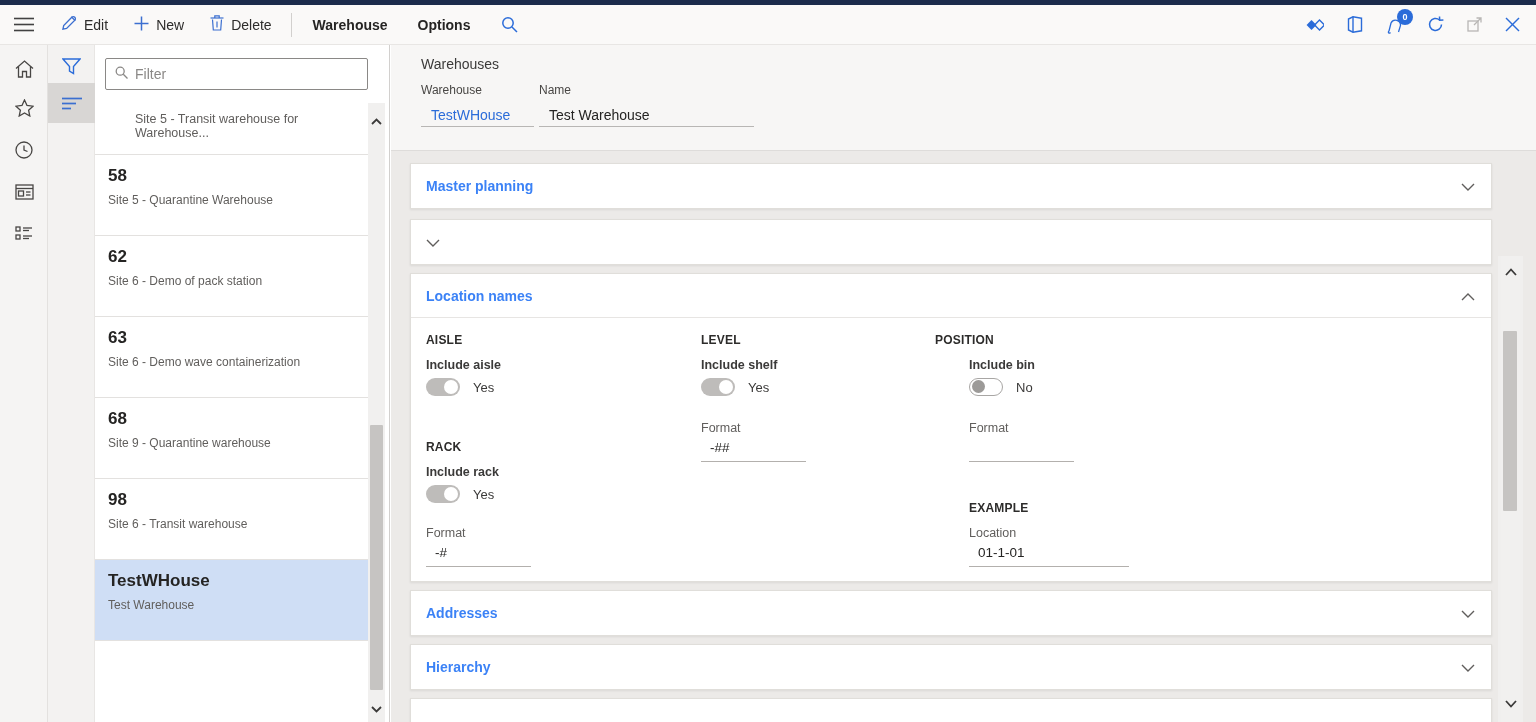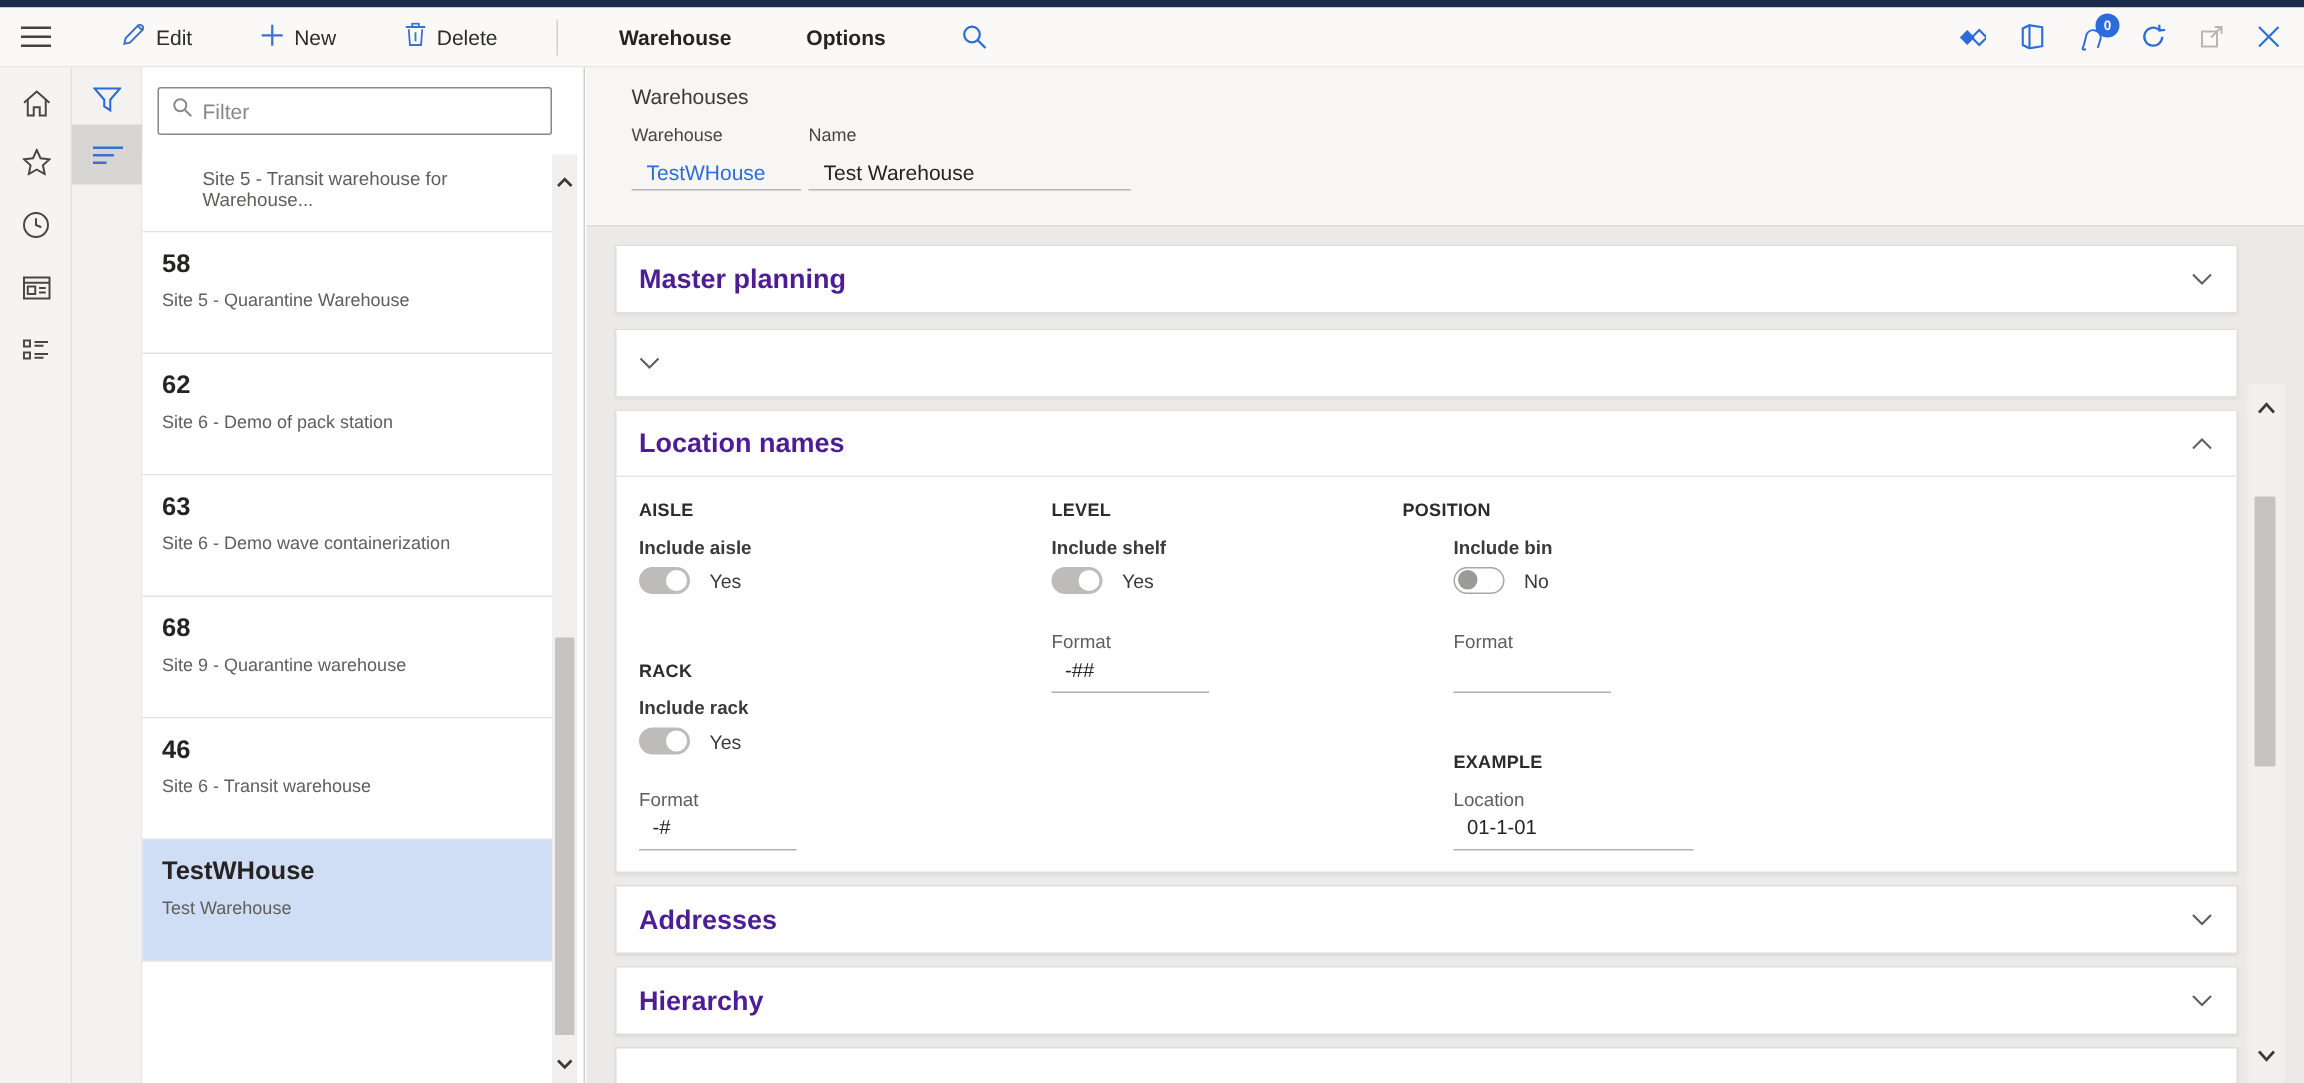--- a/index.html
+++ b/index.html
@@ -1,18 +1,18 @@
 <!DOCTYPE html>
 <html><head>
 <meta charset="utf-8">
 <style>
   * { margin:0; padding:0; box-sizing:border-box; }
   html,body { width:1536px; height:722px; overflow:hidden;
     font-family:"Liberation Sans", sans-serif; background:#fff; color:#323130; }
-  .abs { position:absolute;gap:20px; }
+  .abs { position:absolute; }
 
   
   #top-strip { left:0; top:0; width:1536px; height:5px; background:#1b2b4c; }
   #command-bar { left:0; top:5px; width:1536px; height:40px; background:#faf9f8;
     display:flex; align-items:center; border-bottom:1px solid #e8e6e4; }
   #hamburger { width:48px; display:flex; justify-content:center; cursor:pointer; }
   #hamburger svg { display:block; }
   .cmd-btn { display:flex; align-items:center; gap:7px; margin:0 13px; font-size:14px;
     color:#2d2c2b; cursor:pointer; white-space:nowrap; }
   .cmd-btn:first-of-type { margin-left:16px; }
@@ -78,21 +78,21 @@
   .hdr-input input { border:none; outline:none; background:transparent; font-size:14px;
     font-family:"Liberation Sans", sans-serif; color:#252423; width:100%; padding-left:10px; }
   .hdr-input input.link { color:#2b6cd9; }
   #scroll-region { position:absolute; left:0; top:105px; width:1145px; bottom:0;
     background:#eceae8; border-top:1px solid #dedcda; }
 
   .card { position:absolute; left:19px; width:1082px; background:#fff;
     border:1px solid #e0deda; box-shadow:0 1px 2px rgba(0,0,0,.08); }
   .sec-header { height:44px; display:flex; align-items:center; justify-content:space-between;
     padding:0 16px 0 15px; cursor:pointer; }
-  .sec-title { font-size:18px; font-weight:600; color:#4c1d95; }
+  .sec-title { font-size:14px; font-weight:600; color:#3b82f6; }
   #card-master { top:12px; height:46px; }
   #card-inventory { top:68px; height:46px; }
   #card-location { top:122px; height:309px; }
   #card-location .sec-header { border-bottom:1px solid #e7e5e3; }
   #card-addresses { top:439px; height:46px; }
   #card-hierarchy { top:493px; height:46px; }
   #card-partial { top:547px; height:30px; }
 
   
   .fgroup { position:absolute; font-size:12px; font-weight:700; color:#2d2c2b;
@@ -289,21 +289,21 @@
     </div>
     <div class="list-item">
       <div class="li-id">63</div>
       <div class="li-sub">Site 6 - Demo wave containerization</div>
     </div>
     <div class="list-item">
       <div class="li-id">68</div>
       <div class="li-sub">Site 9 - Quarantine warehouse</div>
     </div>
     <div class="list-item">
-      <div class="li-id">46</div>
+      <div class="li-id">98</div>
       <div class="li-sub">Site 6 - Transit warehouse</div>
     </div>
     <div class="list-item selected">
       <div class="li-id">TestWHouse</div>
       <div class="li-sub">Test Warehouse</div>
     </div>
   </div>
 
   <div id="list-sb" class="sb-track">
     <div class="sb-arrow up">

